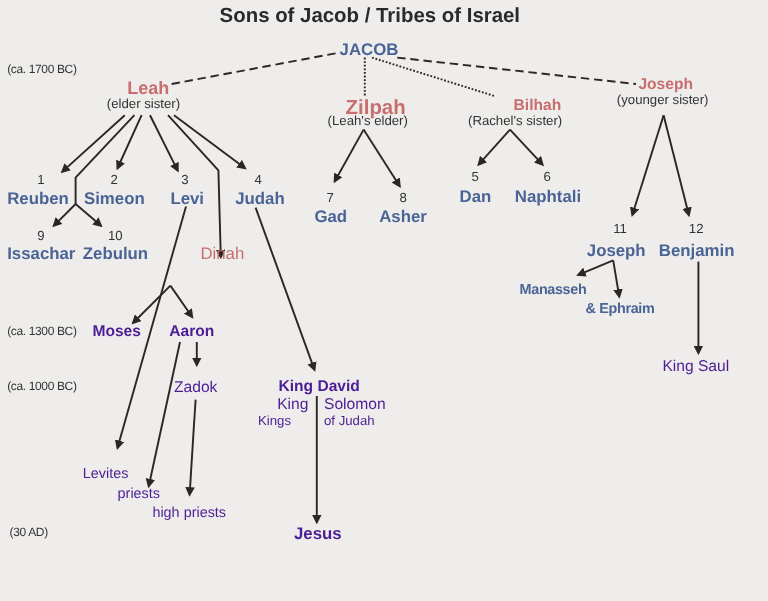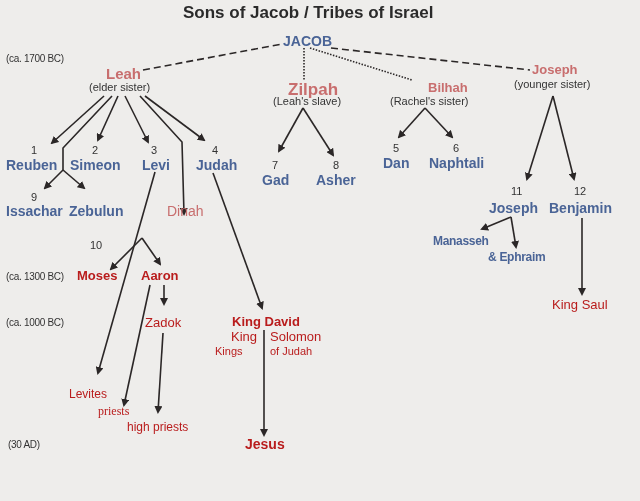--- a/index.html
+++ b/index.html
@@ -13,21 +13,21 @@
   svg.lines { position: absolute; left: 0; top: 0; }
   .lbl { position: absolute; white-space: nowrap; line-height: 1; }
   .title { font-size: 17px; font-weight: bold; color: #2a2a2a; }
   .era { font-size: 10px; color: #333; letter-spacing: -0.3px; }
   .blue { color: #4a6496; font-weight: bold; }
   .red { color: #c86e6e; font-weight: bold; }
   .redn { color: #c86e6e; }
   .sub { font-size: 11px; color: #333; }
   .num { font-size: 11px; color: #333; }
   .son { font-size: 14px; }
-  .blk { color: #b91c1c; }
+  .blk { color: #4c1d95; }
   .bold { font-weight: bold; }
 </style>
 </head>
 <body>
 
 <div class="canvas">
 
   <svg class="lines" width="640" height="501">
     <defs>
       <marker id="ah" markerWidth="8" markerHeight="8" refX="6" refY="4" orient="auto" markerUnits="userSpaceOnUse">
@@ -85,38 +85,38 @@
   <div class="lbl era" style="left:6px;top:272px;">(ca. 1300 BC)</div>
   <div class="lbl era" style="left:6px;top:318px;">(ca. 1000 BC)</div>
   <div class="lbl era" style="left:8px;top:440px;">(30 AD)</div>
 
   <div class="lbl blue" style="left:283px;top:34px;font-size:14px;">JACOB</div>
 
   <div class="lbl red" style="left:106px;top:66px;font-size:15px;">Leah</div>
   <div class="lbl sub" style="left:89px;top:82px;">(elder sister)</div>
 
   <div class="lbl red" style="left:288px;top:81px;font-size:17px;">Zilpah</div>
-  <div class="lbl sub" style="left:273px;top:96px;">(Leah's slave)</div>
+  <div class="lbl sub" style="left:273px;top:96px;">(Leah's elder)</div>
 
   <div class="lbl red" style="left:410px;top:81px;font-size:13px;margin-left:18px;">Bilhah</div>
   <div class="lbl sub" style="left:390px;top:96px;">(Rachel's sister)</div>
 
   <div class="lbl red" style="left:532px;top:63px;font-size:13px;">Joseph</div>
   <div class="lbl sub" style="left:514px;top:79px;">(younger sister)</div>
 
   <div class="lbl num" style="left:31px;top:145px;">1</div>
   <div class="lbl num" style="left:92px;top:145px;">2</div>
   <div class="lbl num" style="left:151px;top:145px;">3</div>
   <div class="lbl num" style="left:212px;top:145px;">4</div>
   <div class="lbl num" style="left:393px;top:143px;">5</div>
   <div class="lbl num" style="left:453px;top:143px;">6</div>
   <div class="lbl num" style="left:272px;top:160px;">7</div>
   <div class="lbl num" style="left:333px;top:160px;">8</div>
   <div class="lbl num" style="left:31px;top:192px;">9</div>
-  <div class="lbl num" style="left:90px;top:192px;margin-top:48px;">10</div>
+  <div class="lbl num" style="left:90px;top:192px;">10</div>
   <div class="lbl num" style="left:511px;top:186px;">11</div>
   <div class="lbl num" style="left:574px;top:186px;">12</div>
 
   <div class="lbl blue son" style="left:6px;top:158px;">Reuben</div>
   <div class="lbl blue son" style="left:70px;top:158px;">Simeon</div>
   <div class="lbl blue son" style="left:142px;top:158px;">Levi</div>
   <div class="lbl blue son" style="left:196px;top:158px;">Judah</div>
   <div class="lbl blue son" style="left:383px;top:156px;">Dan</div>
   <div class="lbl blue son" style="left:429px;top:156px;">Naphtali</div>
   <div class="lbl blue son" style="left:262px;top:173px;">Gad</div>
@@ -128,21 +128,21 @@
 
   <div class="lbl redn" style="left:167px;top:204px;font-size:14px;">Dinah</div>
 
   <div class="lbl blue" style="left:433px;top:235px;font-size:12px;letter-spacing:-0.3px;">Manasseh</div>
   <div class="lbl blue" style="left:488px;top:251px;font-size:12px;letter-spacing:-0.3px;">&amp; Ephraim</div>
 
   <div class="lbl blk bold" style="left:77px;top:269px;font-size:13px;">Moses</div>
   <div class="lbl blk bold" style="left:141px;top:269px;font-size:13px;text-align:right;">Aaron</div>
   <div class="lbl blk" style="left:145px;top:316px;font-size:13px;text-align:right;">Zadok</div>
   <div class="lbl blk" style="left:69px;top:388px;font-size:12px;">Levites</div>
-  <div class="lbl blk" style="left:98px;top:405px;font-size:12px;font-family:Liberation Serif, serif;">priests</div>
+  <div class="lbl blk" style="left:98px;top:405px;font-size:12px;">priests</div>
   <div class="lbl blk" style="left:127px;top:421px;font-size:12px;">high priests</div>
 
   <div class="lbl blk bold" style="left:232px;top:315px;font-size:13px;">King David</div>
   <div class="lbl blk" style="left:231px;top:330px;font-size:13px;">King</div>
   <div class="lbl blk" style="left:270px;top:330px;font-size:13px;">Solomon</div>
   <div class="lbl blk" style="left:215px;top:346px;font-size:11px;">Kings</div>
   <div class="lbl blk" style="left:270px;top:346px;font-size:11px;">of Judah</div>
   <div class="lbl blk bold" style="left:245px;top:437px;font-size:14px;">Jesus</div>
 
   <div class="lbl blk" style="left:552px;top:298px;font-size:13px;">King Saul</div>

